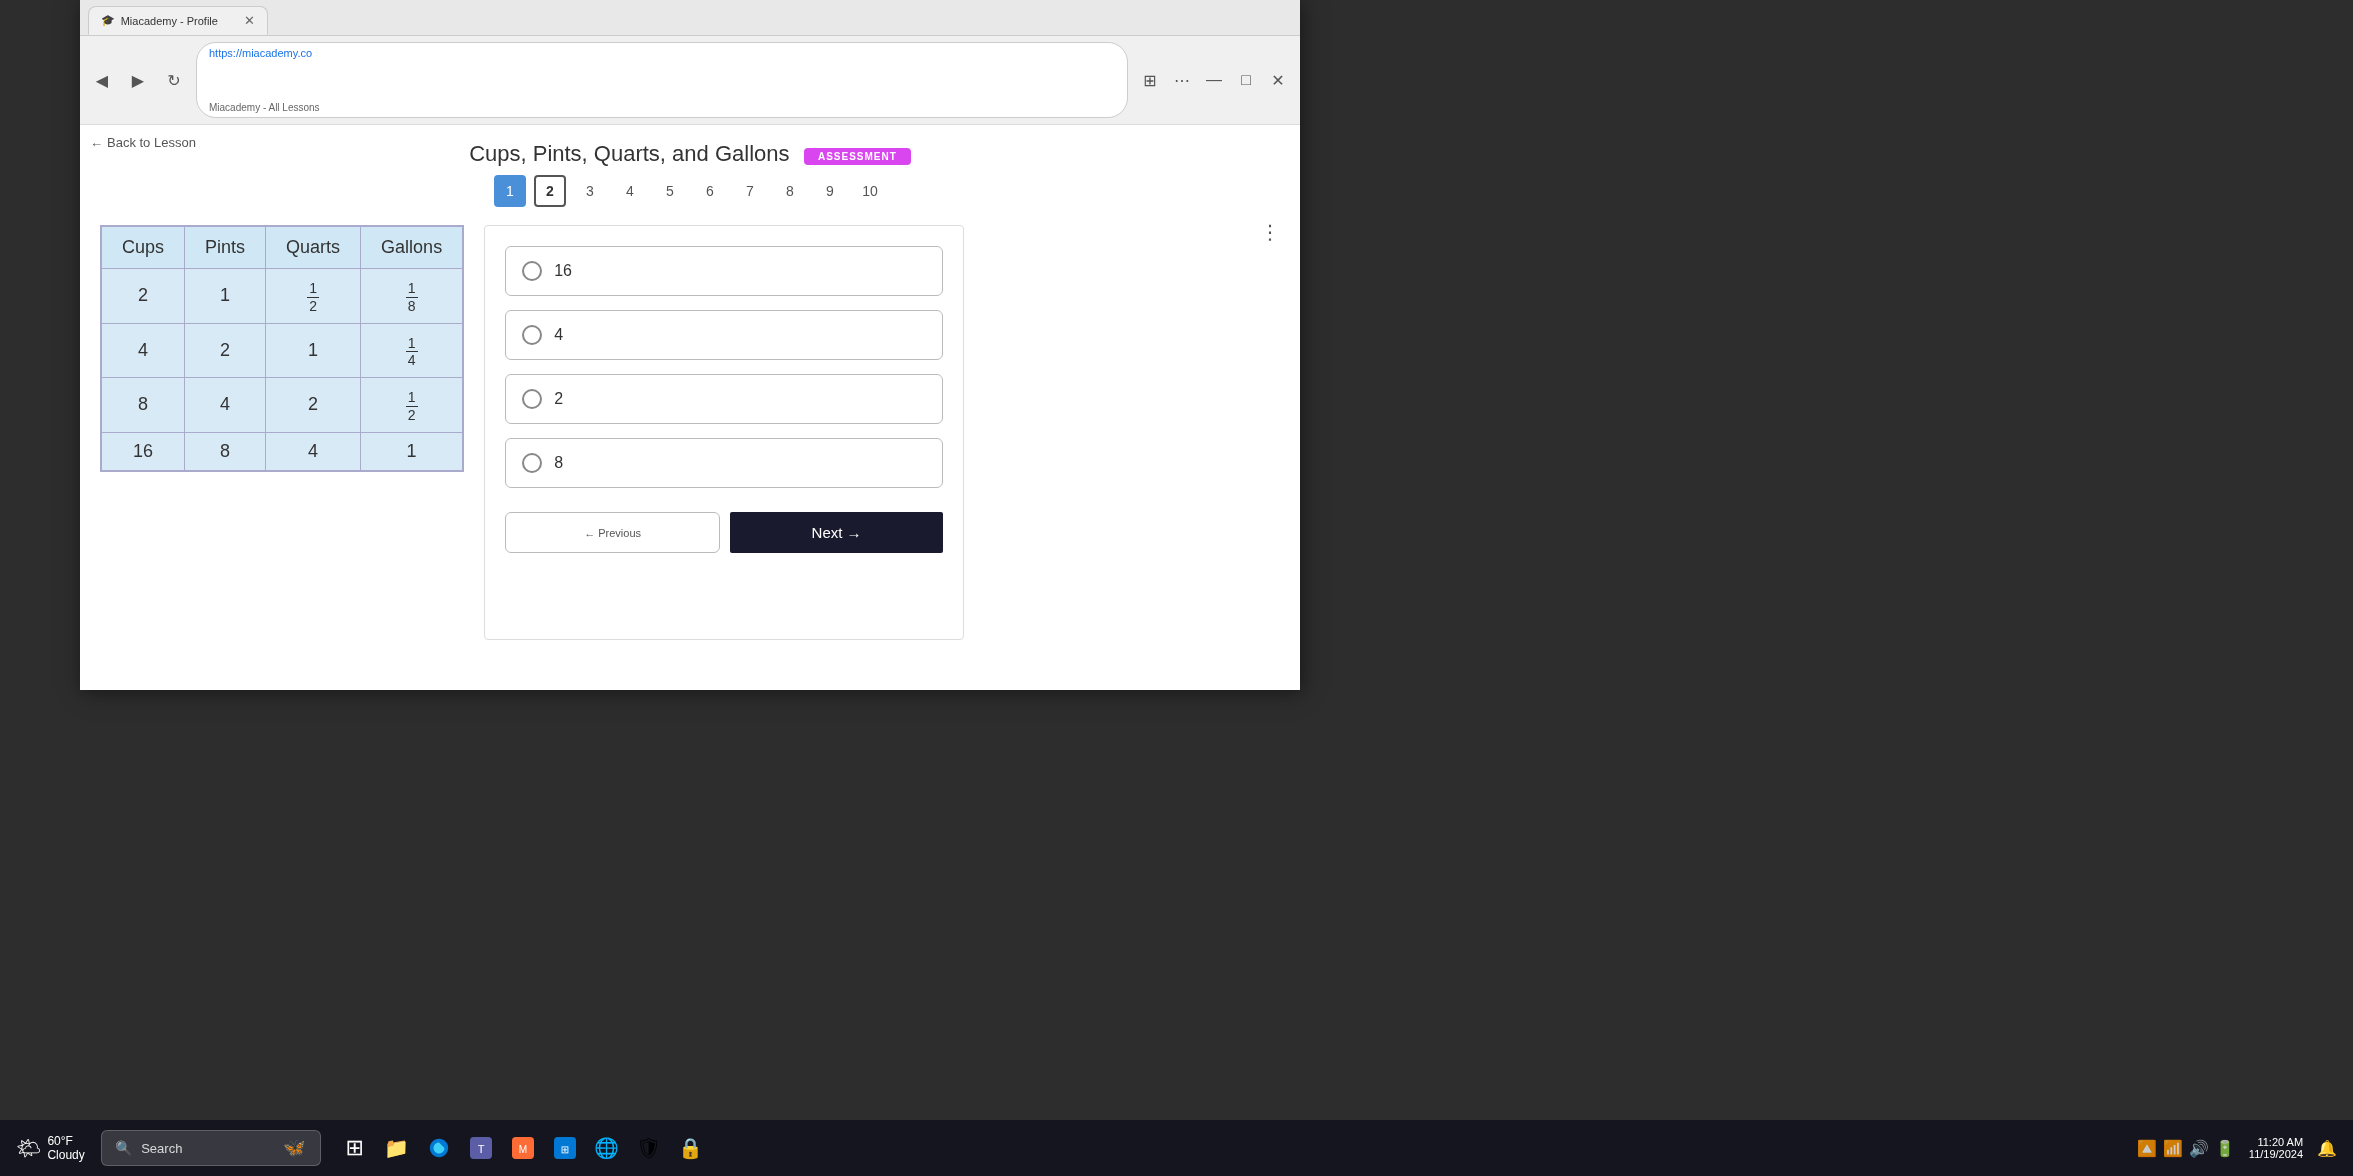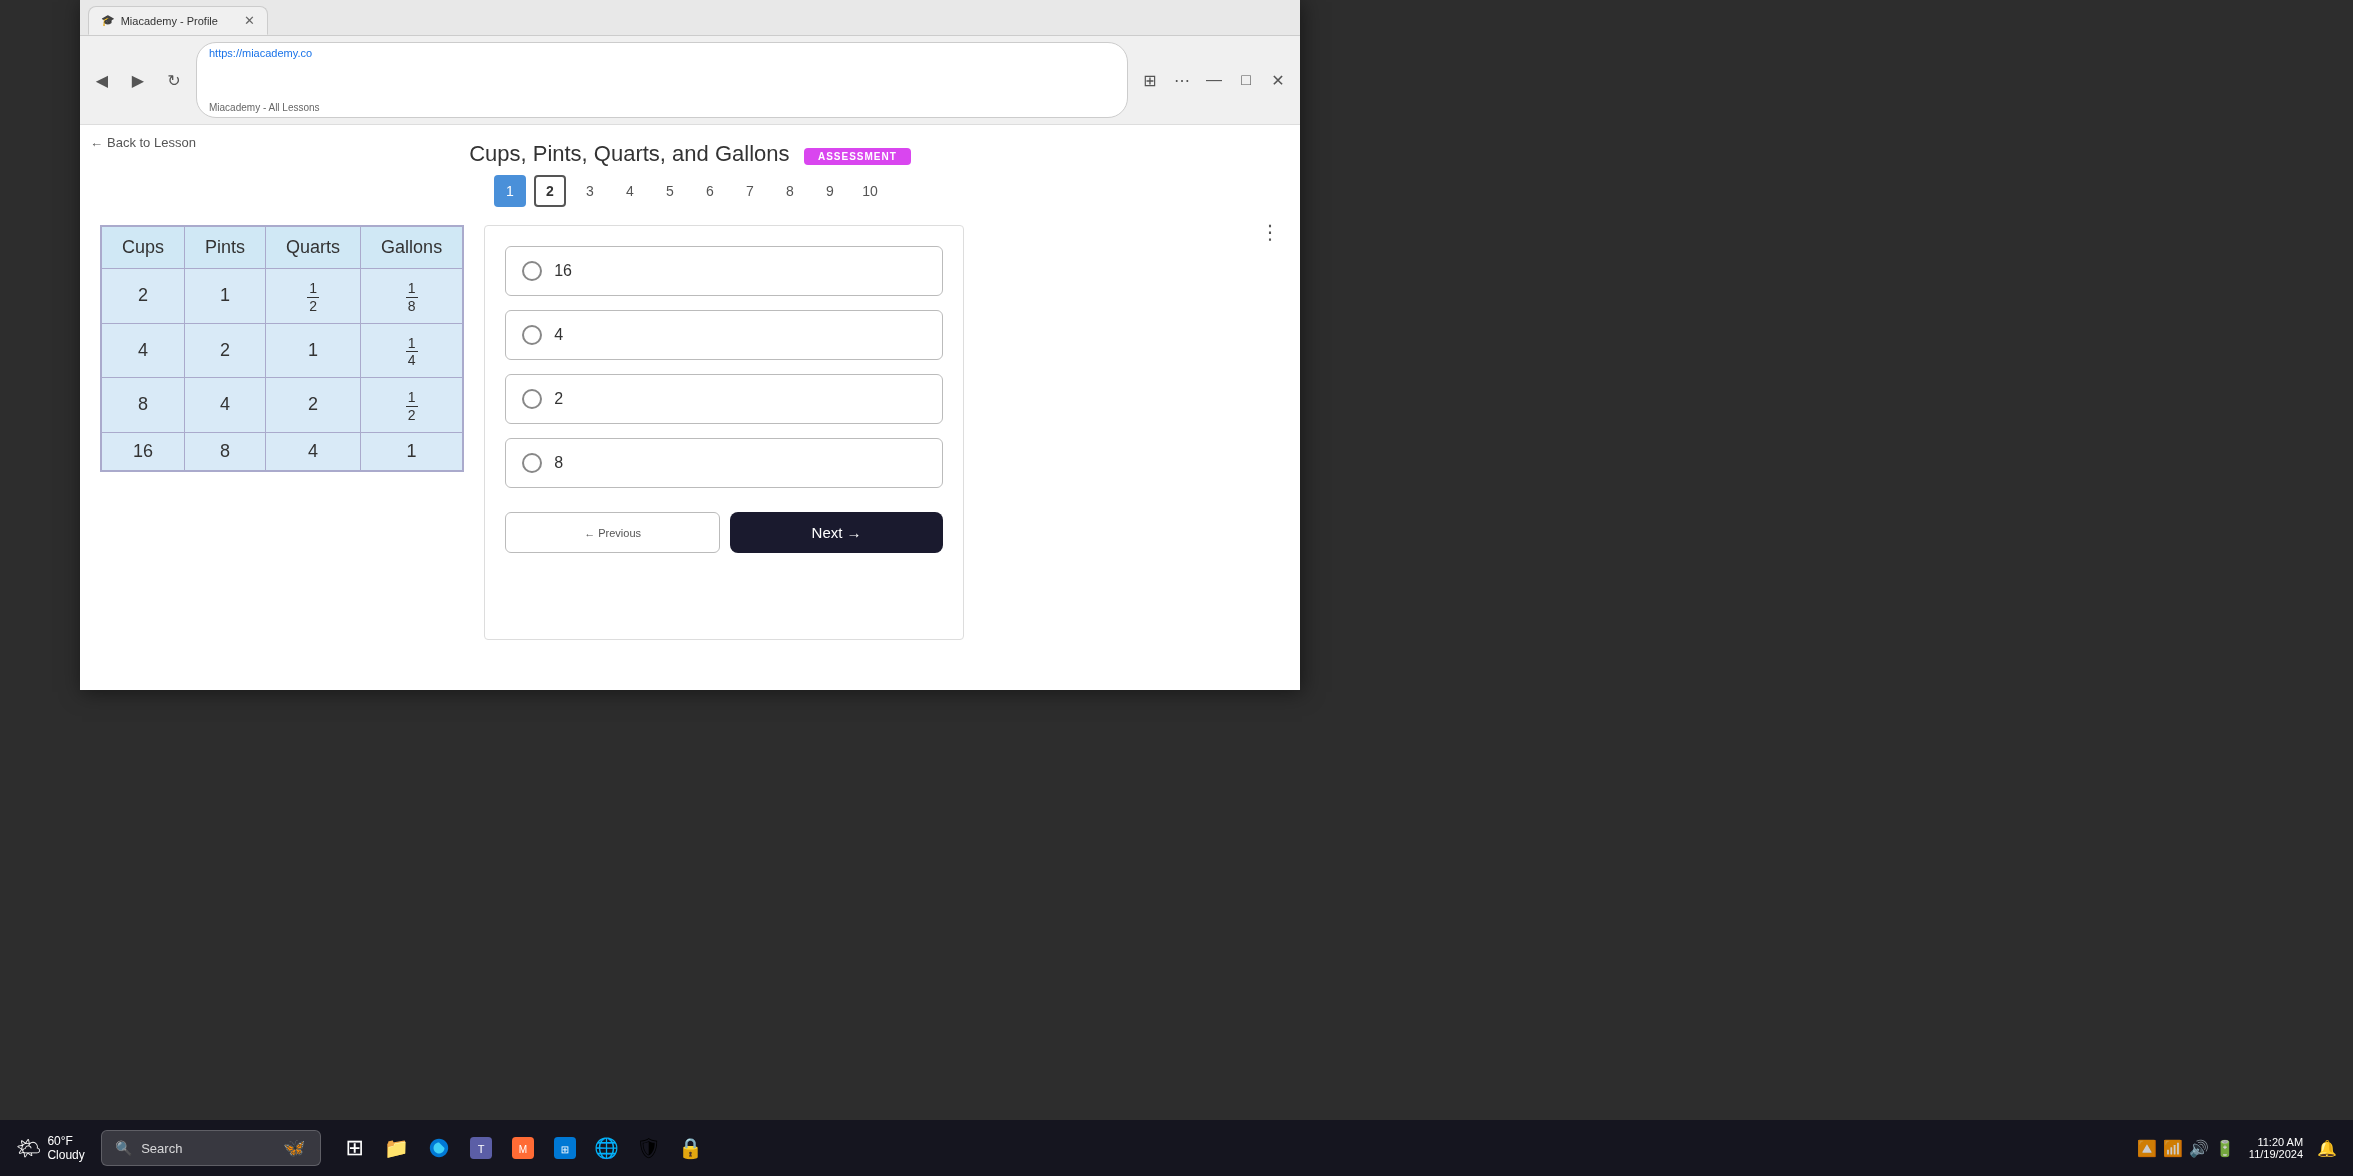--- a/index.html
+++ b/index.html
@@ -344,21 +344,21 @@
       align-items: center;
       justify-content: center;
       gap: 6px;
     }
 
     .btn-next {
       flex: 1;
       padding: 12px;
       border: none;
       background: #1a1a2e;
-      border-radius: 8px;
+      border-radius: 2px;
       font-size: 15px;
       color: white;
       cursor: pointer;
       display: flex;
       align-items: center;
       justify-content: center;
       gap: 6px;
     }
 
     

